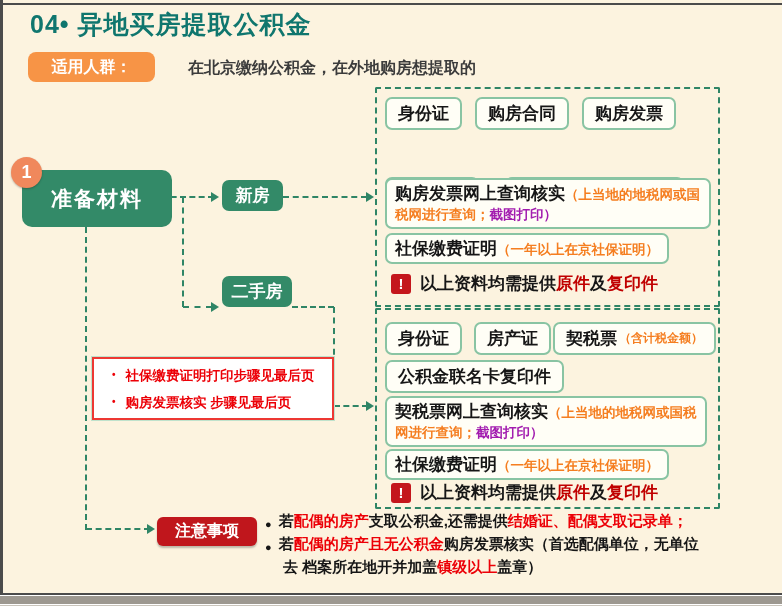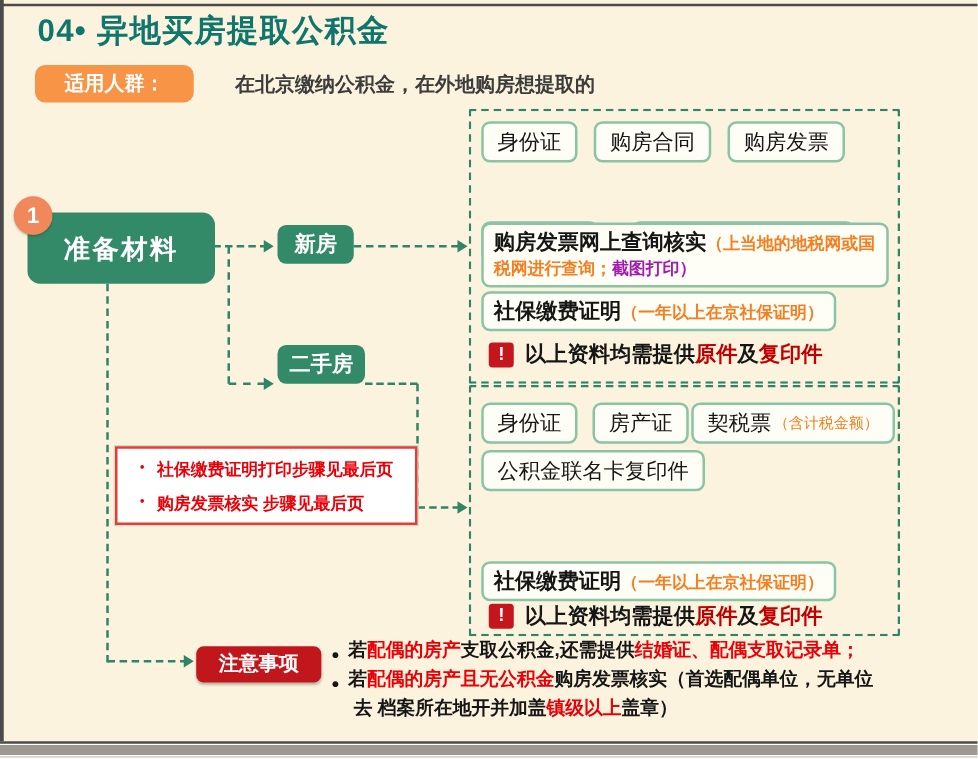--- a/index.html
+++ b/index.html
@@ -24,21 +24,21 @@
       display:flex;align-items:center;justify-content:center;z-index:4;}
   .gb-main{left:22px;top:170px;width:150px;height:57px;font-size:21px;letter-spacing:2px;border-radius:10px;}
   .gb-new{left:222px;top:180px;width:61px;height:31px;font-size:17px;}
   .gb-used{left:222px;top:276px;width:70px;height:31px;font-size:17px;}
 
   .dash-box{position:absolute;border:2px dashed #2F8566;border-radius:2px;}
   .box1{left:375px;top:87px;width:341px;height:216px;}
   .box2{left:375px;top:308px;width:341px;height:197px;}
   .row{position:absolute;display:flex;align-items:flex-start;}
   .pill{display:inline-flex;align-items:center;background:#FFFEF6;border:2px solid #89C4A3;border-radius:7px;
-      padding:3px 11px;font-weight:400;font-size:17px;color:#161616;white-space:nowrap;}
+      padding:3px 11px;font-weight:700;font-size:17px;color:#161616;white-space:nowrap;}
   .pill .sub-o{font-size:12px;color:#F57E20;margin-left:2px;}
   .pill-wide{display:block;background:#FFFEF6;border:2px solid #89C4A3;border-radius:7px;
       padding:3px 8px;font-weight:700;line-height:1.25;}
   .vmain{font-size:17px;color:#161616;}
   .vparen-o{font-size:13.5px;color:#F57E20;}
   .vparen-c{font-size:13.5px;color:#a21caf;}
   .warn-row{position:absolute;display:flex;align-items:center;gap:9px;}
   .warn-icon{width:20px;height:20px;background:#C4161C;border-radius:3px;color:#fff;font-size:15px;font-weight:700;
       display:flex;align-items:center;justify-content:center;flex:0 0 auto;}
   .warn-text{font-size:17px;font-weight:700;}
@@ -128,20 +128,25 @@
       <span class="pill">身份证</span>
       <span class="pill">房产证</span>
       <span class="pill" style="margin-left:-10px;">
           <span>契税票</span>
           <span class="sub-o">（含计税金额）</span>
         </span>
     </div>
     <div class="row" style="left:8px;top:50px;">
       <span class="pill">公积金联名卡复印件</span>
     </div>
+    <div class="row" style="left:8px;top:86px;">
+      <div class="pill-wide" style="width:302px;">
+        <span class="vmain">契税票网上查询核实</span><span class="vparen-o">（上当地的地税网或国税网进行查询；</span><span class="vparen-c">截图打印）</span>
+      </div>
+    </div>
     <div class="row" style="left:8px;top:139px;">
       <div class="pill-wide" style="white-space:nowrap;">
         <span class="vmain">社保缴费证明</span><span class="vparen-o">（一年以上在京社保证明）</span>
       </div>
     </div>
     <div class="warn-row" style="left:14px;top:171px;">
       <span class="warn-icon">!</span>
       <span class="warn-text"><span class="seg-k">以上资料均需提供</span><span class="seg-c">原件</span><span class="seg-k">及</span><span class="seg-c">复印件</span></span>
     </div>
   </div>

